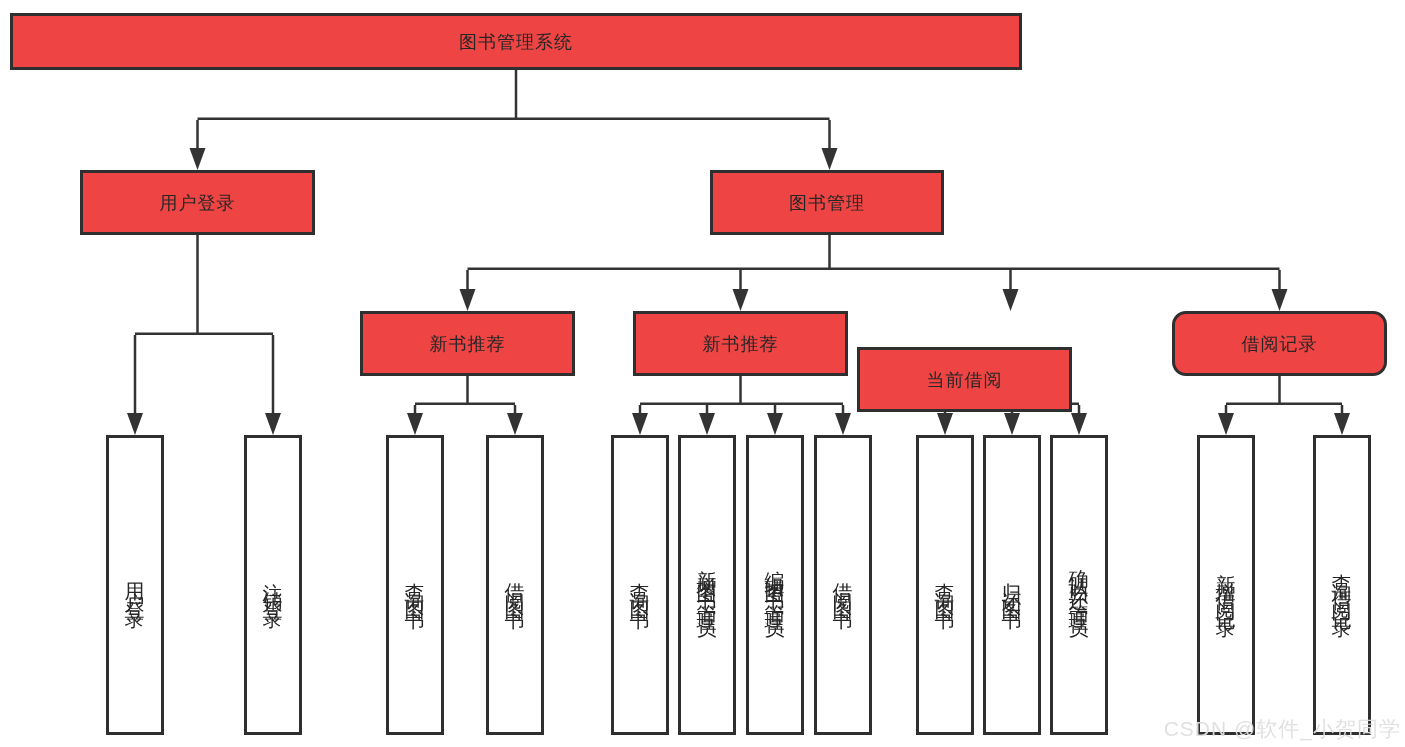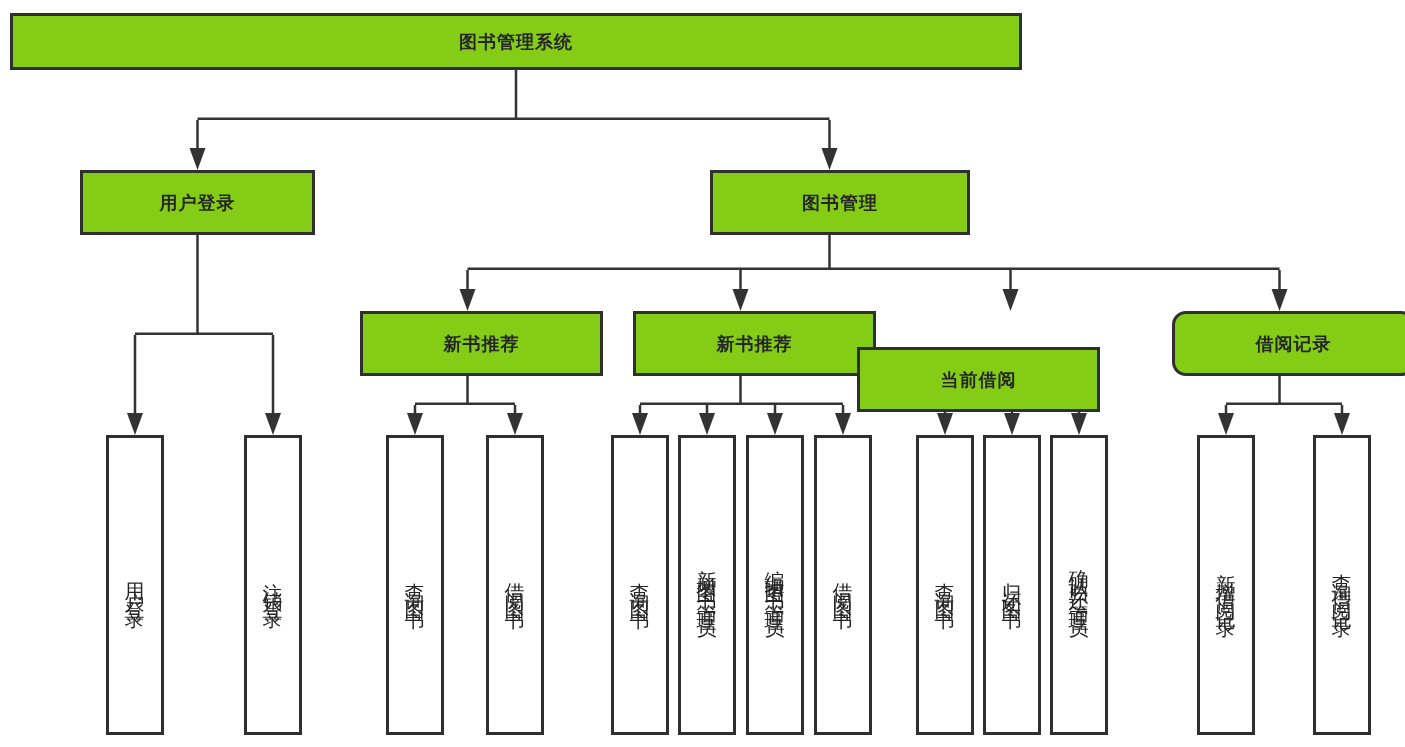--- a/index.html
+++ b/index.html
@@ -18,35 +18,34 @@
   #connector-layer {
     position: absolute;
     left: 0; top: 0;
     width: 1405px; height: 747px;
     pointer-events: none;
   }
   .box {
     position: absolute;
     box-sizing: border-box;
     border: 3px solid #2f2f2f;
-    background: #84cc16;
+    background: #ef4444;
     display: flex;
     align-items: center;
     justify-content: center;
     color: #262626;
     font-size: 18px;
     letter-spacing: 1px;
     text-align: center;
-    font-weight: bold;
   }
   .box.root  { left: 10px;  top: 13px;  width: 1012px; height: 57px; font-size: 18px; }
   .box.lv2   { top: 170px; height: 65px; }
   .box.lv2.n-user-login { left: 80px;  width: 235px; }
-  .box.lv2.n-book-mgmt  { left: 710px; width: 260px; }
-  .box.lv3   { top: 311px; height: 65px; width: 243px; }
+  .box.lv2.n-book-mgmt  { left: 710px; width: 234px; }
+  .box.lv3   { top: 311px; height: 65px; width: 215px; }
   .box.lv3.n-new-book   { left: 360px;  }
   .box.lv3.n-borrowing  { left: 633px;  }
   .box.lv3.n-current    { left: 857px; margin-top: 36px;  }
   .box.lv3.n-records    { left: 1172px; border-radius: 14px; }
   .leaf {
     position: absolute;
     box-sizing: border-box;
     top: 435px;
     width: 58px;
     height: 300px;
@@ -155,14 +154,15 @@
   <div class="leaf x7">编辑图书（管理员）</div>
   <div class="leaf x8">借阅图书</div>
 
   <div class="leaf x9">查询图书</div>
   <div class="leaf x10">归还图书</div>
   <div class="leaf x11">确认归还（管理员）</div>
 
   <div class="leaf x12">新增借阅记录</div>
   <div class="leaf x13">查询借阅记录</div>
 
+  <div id="watermark">CSDN @软件_小贺同学</div>
 
 </div>
 
 </body></html>

